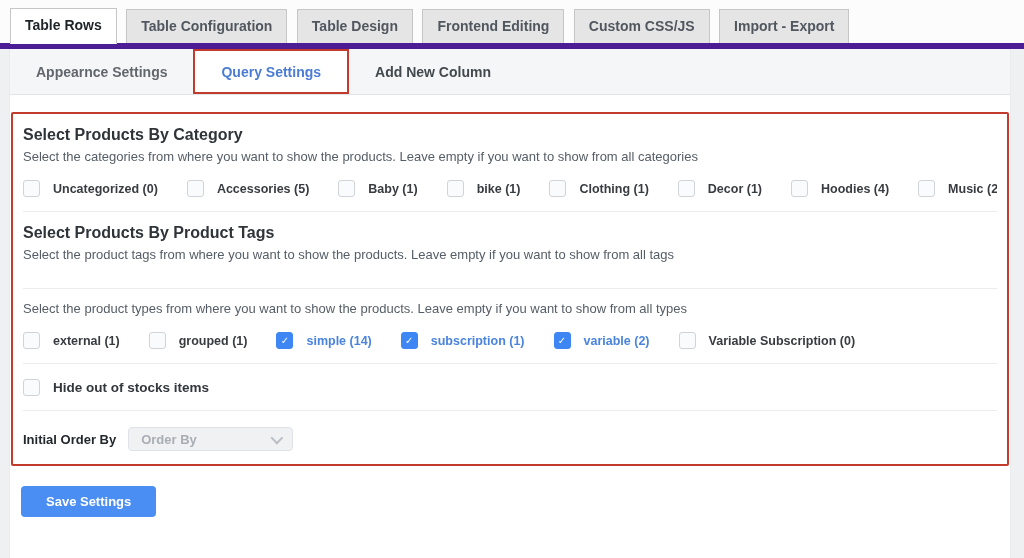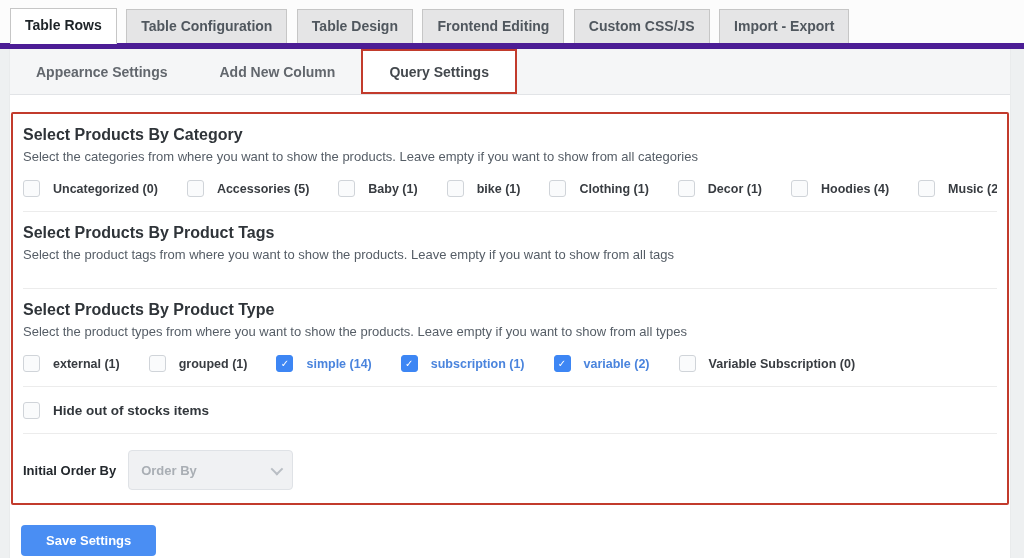--- a/index.html
+++ b/index.html
@@ -141,21 +141,21 @@
   .cb-item.checked .cb-label { color: var(--checked-label-blue, #4a84dd); }
   
   .stock-row { display: flex; align-items: center; padding: 15px 10px 14px 10px; cursor: pointer; }
   .stock-row .cb-label { font-size: 13.5px; font-weight: 700; color: #32373c; }
   
   .order-row { display: flex; align-items: center; padding: 16px 10px 13px 10px; }
   .order-label { font-size: 13px; font-weight: 700; color: #23282d; }
   .dropdown {
     margin-left: 12px;
     width: 165px;
-    height: 40px;
+    height: 24px;
     background: #f0f1f3;
     border: 1px solid #dfe2e6;
     border-radius: 4px;
     display: flex;
     align-items: center;
     justify-content: space-between;
     padding: 0 12px;
     box-sizing: border-box;
     cursor: pointer;
   }
@@ -196,22 +196,22 @@
   <div class="top-tab">Table Design</div>
   <div class="top-tab">Frontend Editing</div>
   <div class="top-tab">Custom CSS/JS</div>
   <div class="top-tab">Import - Export</div>
 </div>
 
 <div class="card">
 
   <div class="subnav">
     <div class="sub-tab">Appearnce Settings</div>
+    <div class="sub-tab active">Query Settings</div>
     <div class="sub-tab">Add New Column</div>
-    <div class="sub-tab active">Query Settings</div>
   </div>
 
   <div class="content">
     <div class="red-box">
 
       <div class="section">
         <h3>Select Products By Category</h3>
         <p>Select the categories from where you want to show the products. Leave empty if you want to show from all categories</p>
         <div class="cb-row">
           <label class="cb-item">
@@ -253,21 +253,20 @@
       <div class="divider"></div>
 
       <div class="section" style="padding-bottom:26px;">
         <h3>Select Products By Product Tags</h3>
         <p>Select the product tags from where you want to show the products. Leave empty if you want to show from all tags</p>
       </div>
 
       <div class="divider"></div>
 
       <div class="section">
-        <h3>Select Products By Product Type</h3>
         <p>Select the product types from where you want to show the products. Leave empty if you want to show from all types</p>
         <div class="cb-row">
           <label class="cb-item">
             <span class="cb"></span>
             <span class="cb-label">external (1)</span>
           </label>
           <label class="cb-item">
             <span class="cb"></span>
             <span class="cb-label">grouped (1)</span>
           </label>

